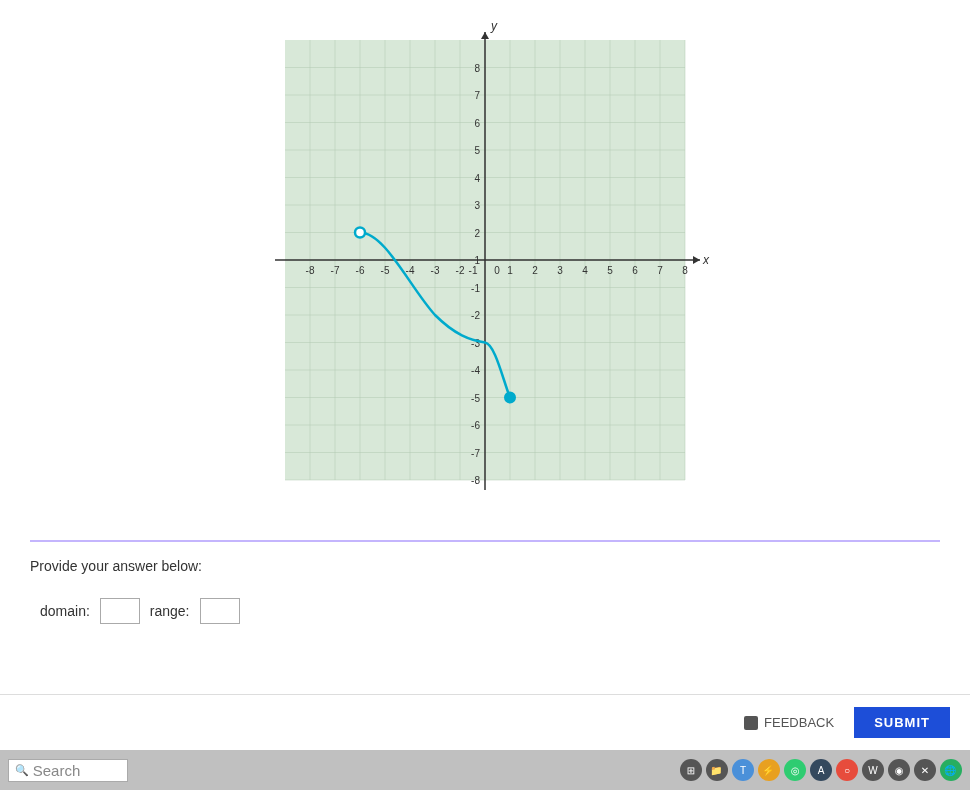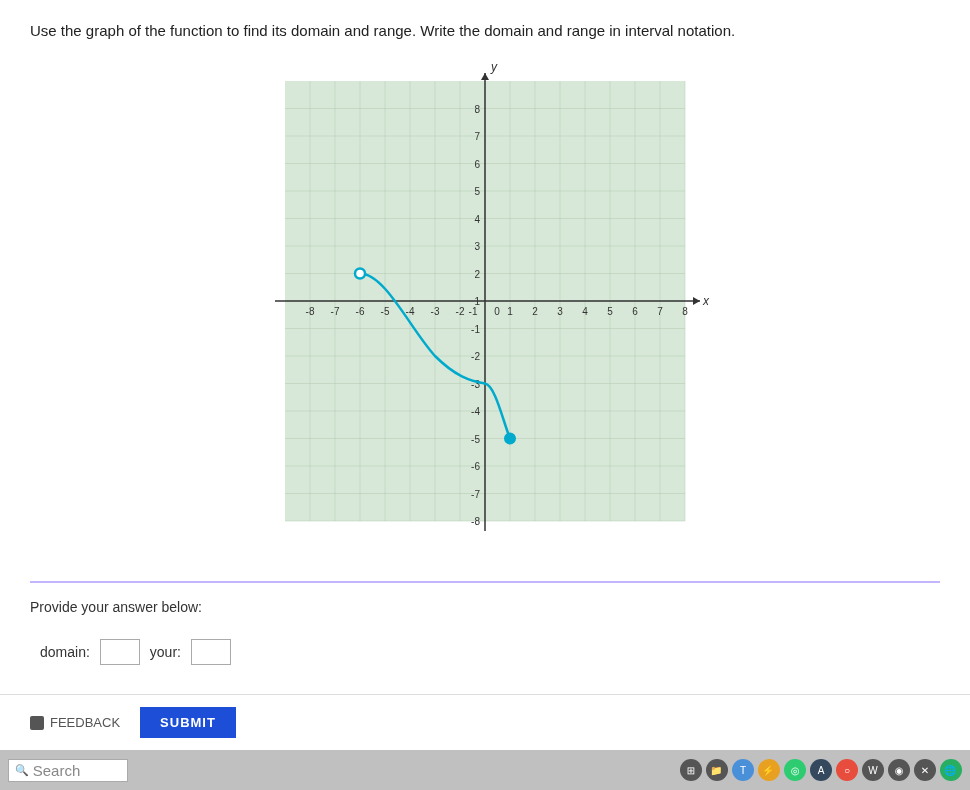--- a/index.html
+++ b/index.html
@@ -54,21 +54,21 @@
     }
     .input-box {
       width: 40px;
       height: 26px;
       border: 1px solid #aaa;
       background: #fff;
       font-size: 14px;
     }
     .bottom-bar {
       display: flex;
-      justify-content: flex-start;
+      justify-content: flex-end;
       align-items: center;
       padding: 12px 20px;
       gap: 10px;
       background: #fff;
       border-top: 1px solid #ddd;
     }
     .feedback-btn {
       display: flex;
       align-items: center;
       gap: 6px;
@@ -130,21 +130,20 @@
       display: flex;
       align-items: center;
       justify-content: center;
       font-size: 12px;
     }
   </style>
 </head>
 <body>
 
 <div class="main-content">
-  <p class="question-text">Use the graph of the function to find its domain and range. Write the domain and range in interval notation.</p>
 
   <div class="graph-area">
     <svg class="graph" width="460" height="500" viewBox="0 0 460 500">
 
       <rect x="30" y="20" width="400" height="440" fill="#d8e8d8"></rect>
 
       <g stroke="#b0c8b0" stroke-width="0.5">
 
         <line x1="55" y1="20" x2="55" y2="460"></line>
         <line x1="80" y1="20" x2="80" y2="460"></line>
@@ -242,21 +241,21 @@
 
       <circle cx="255" cy="377.5" r="5" fill="#00aacc" stroke="#00aacc" stroke-width="2"></circle>
     </svg>
   </div>
 
   <div class="answer-section">
     <p class="provide-text">Provide your answer below:</p>
     <div class="input-row">
       <span class="input-label">domain:</span>
       <input class="input-box" type="text" style="">
-      <span class="input-label">your:</span>
+      <span class="input-label">range:</span>
       <input class="input-box" type="text" style="">
     </div>
   </div>
 </div>
 
 <div class="bottom-bar">
   <button class="feedback-btn">
     <span style="display:inline-block;width:14px;height:14px;background:#555;border-radius:2px;"></span>
     <span>FEEDBACK</span>
   </button>

